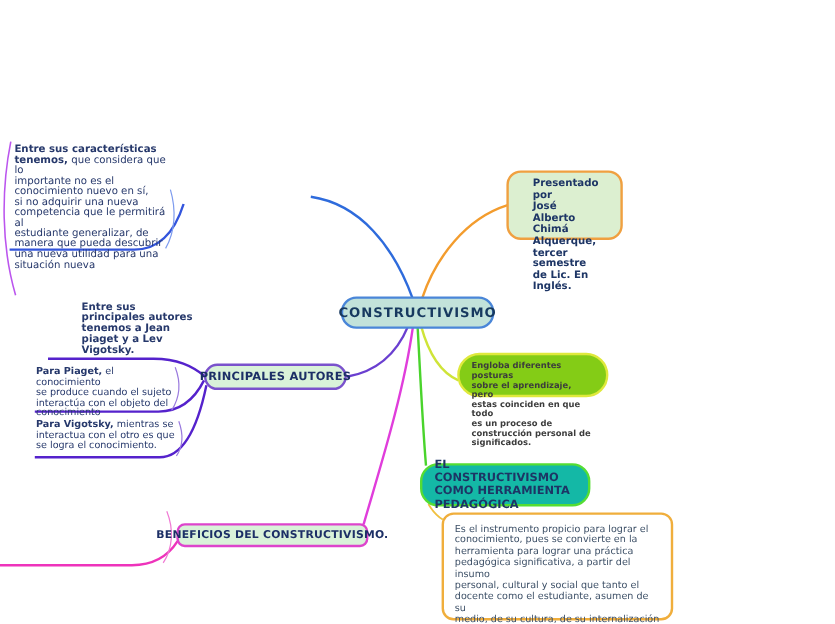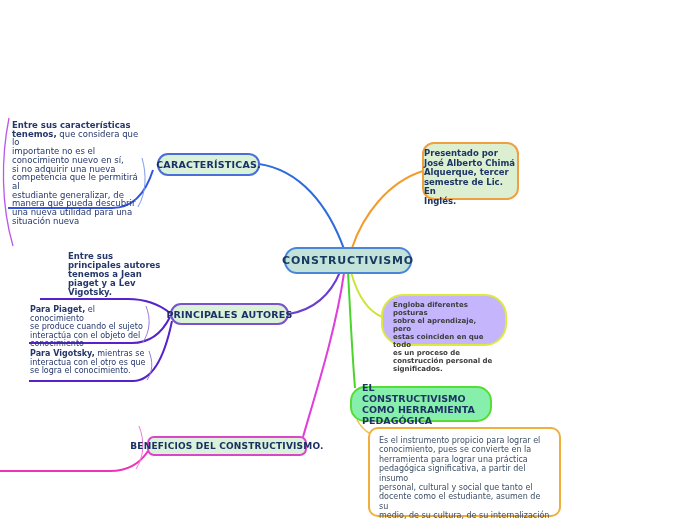--- a/index.html
+++ b/index.html
@@ -32,31 +32,31 @@
   }
   .node-beneficios{
     left:147px;top:436px;width:160px;height:20px;
     background:#d9f2d9;border:2px solid #dd44cc;border-radius:7px;
     font-size:9px;letter-spacing:0.2px;color:#1c2f66;
   }
   .node-presentado{
     left:422px;top:142px;width:97px;height:58px;
     background:#dcefd0;border:2.5px solid #f0a040;border-radius:12px;
     font-size:8.5px;line-height:9.6px;color:#1d3565;
-    align-items:flex-start;padding:5px 0;justify-content:flex-start;
+    align-items:flex-start;padding:5px 20px;justify-content:flex-start;
   }
   .node-engloba{
-    left:381px;top:294px;width:126px;height:52px;
-    background:#c4b5fd;border:2.5px solid #dfe93c;border-radius:22px;
+    left:381px;top:294px;width:126px;height:37px;
+    background:#84cc16;border:2.5px solid #dfe93c;border-radius:22px;
     font-size:7px;line-height:8px;color:#3c3c3c;
     align-items:flex-start;padding:5px 10px;justify-content:flex-start;
   }
   .node-herramienta{
     left:350px;top:386px;width:142px;height:36px;
-    background:#86efac;border:2.5px solid #55dd33;border-radius:15px;
+    background:#14b8a6;border:2.5px solid #55dd33;border-radius:15px;
     font-size:9.5px;line-height:11px;color:#1d3565;
     align-items:center;padding:16px 10px;justify-content:flex-start;
   }
   .node-instrumento{
     left:368px;top:427px;width:193px;height:90px;
     background:#ffffff;border:2px solid #f0ae3c;border-radius:10px;
     font-size:8px;line-height:9.4px;color:#3c4f66;font-weight:normal;
     align-items:flex-start;padding:7px 9px;justify-content:flex-start;
   }
   .note{
@@ -91,23 +91,20 @@
     <path d="M 149 351 C 153 362 153 371 147 380" stroke="#9a7ade" stroke-width="1"></path>
     <path d="M 0 471 L 110 471 C 130 471 141 462 148 451" stroke="#ee33bb" stroke-width="2"></path>
     <path d="M 139 426 C 145 441 144 457 136 469" stroke="#f07ad4" stroke-width="1"></path>
     <path d="M 9 118 C 1 158 1 205 13 246" stroke="#bb55ee" stroke-width="1.3"></path>
   </svg>
 
   <div class="node pill node-center">
     <span>CONSTRUCTIVISMO</span>
   </div>
 
-  <div class="node pill node-caracteristicas">
-    <span>CARACTERÍSTICAS.</span>
-  </div>
 
   <div class="node pill node-autores">
     <span>PRINCIPALES AUTORES</span>
   </div>
 
   <div class="node pill node-beneficios">
     <span>BENEFICIOS DEL CONSTRUCTIVISMO.</span>
   </div>
 
   <div class="node node-presentado">

